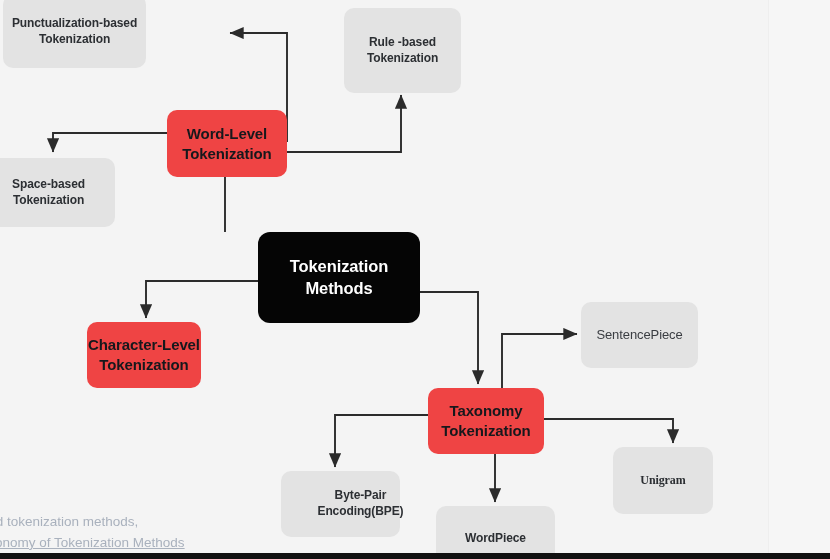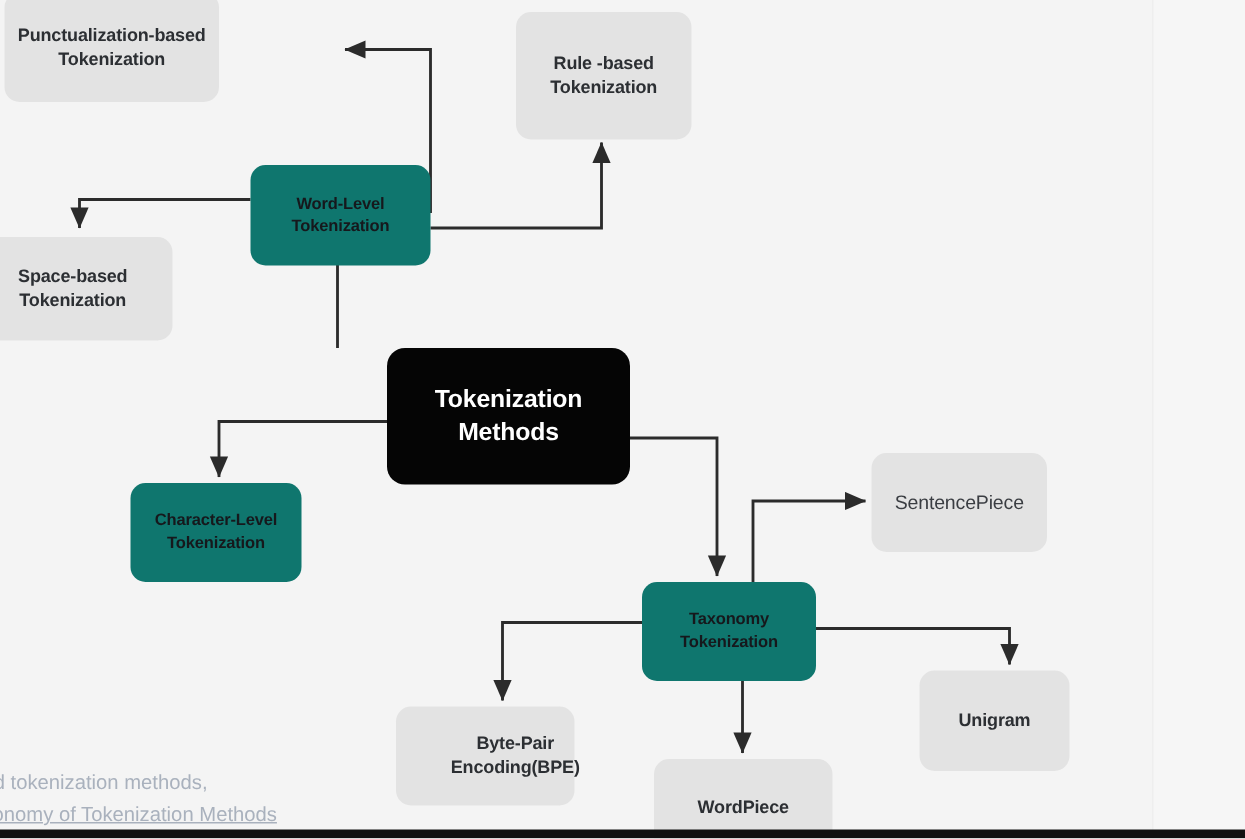--- a/index.html
+++ b/index.html
@@ -55,24 +55,24 @@
     white-space: pre-line;
   }
   .node.root {
     background: #050505;
     color: #ffffff;
     font-weight: bold;
     font-size: 16.5px;
     border-radius: 12px;
   }
   .node.primary {
-    background: #0f766e;
+    background: #ef4444;
     color: #16181c;
     font-weight: bold;
-    font-size: 11px;
+    font-size: 15px;
   }
   .node.leaf {
     background: #e3e3e3;
     color: #2c2f33;
     font-weight: bold;
     font-size: 12px;
   }
   .node.leaf.plain {
     font-weight: normal;
     font-size: 13px;
@@ -80,23 +80,23 @@
   }
   
   #node-punctualization { left: 3px;   top: -5px;  width: 143px; height: 73px; }
   #node-rule            { left: 344px; top: 8px;   width: 117px; height: 85px; }
   #node-word-level      { left: 167px; top: 110px; width: 120px; height: 67px; }
   #node-space           { left: -18px; top: 158px; width: 133px; height: 69px; }
   #node-root            { left: 258px; top: 232px; width: 162px; height: 91px; }
   #node-character       { left: 87px;  top: 322px; width: 114px; height: 66px; }
   #node-sentencepiece   { left: 581px; top: 302px; width: 117px; height: 66px; }
   #node-subword         { left: 428px; top: 388px; width: 116px; height: 66px; }
-  #node-bpe             { left: 264px; top: 471px; width: 119px; height: 66px; padding-left: 40px; }
+  #node-bpe             { left: 281px; top: 471px; width: 119px; height: 66px; padding-left: 40px; }
   #node-wordpiece       { left: 436px; top: 506px; width: 119px; height: 66px; }
-  #node-unigram         { left: 613px; top: 447px; width: 100px; height: 67px; }
+  #node-unigram         { left: 613px; top: 447px; width: 100px; height: 67px; font-family: Liberation Serif, serif; }
 
   #caption {
     position: absolute;
     left: -26px;
     top: 512px;
     width: 300px;
     font-size: 13.5px;
     color: #a9b1bd;
     line-height: 1.55;
   }

